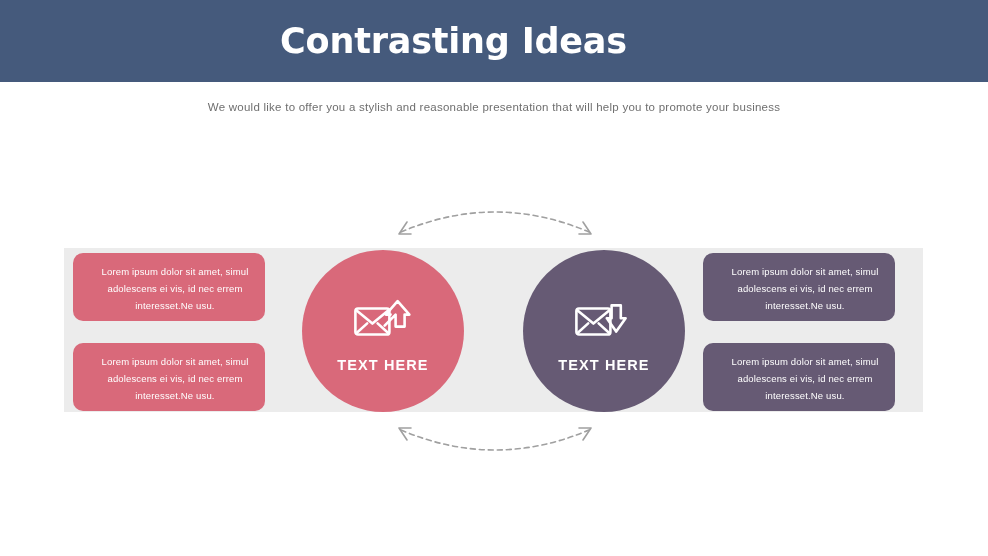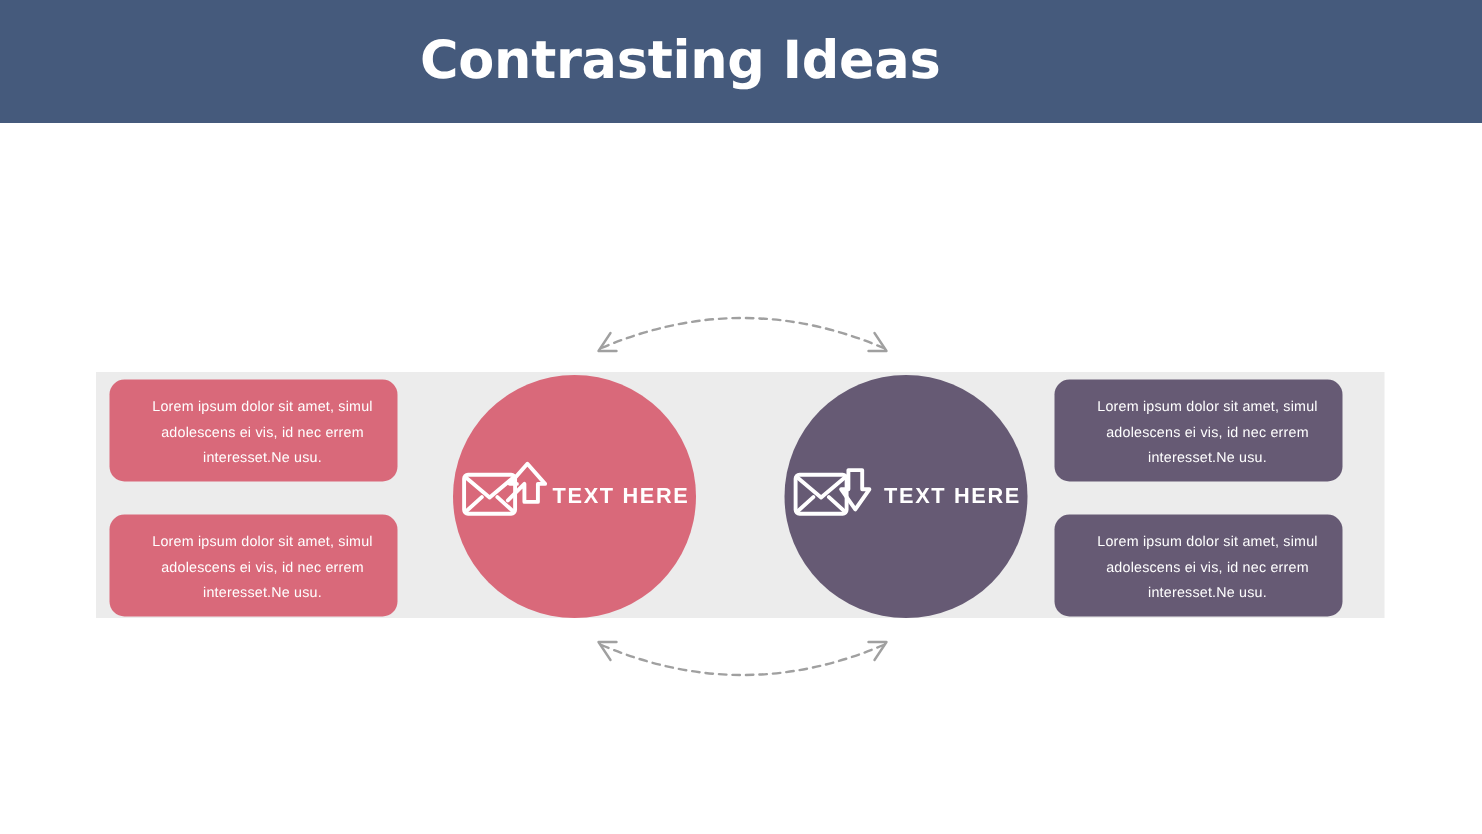--- a/index.html
+++ b/index.html
@@ -94,21 +94,21 @@
   #box-right-top   { left: 703px; top: 253px; }
   #box-right-bottom{ left: 703px; top: 343px; }
 
   
   .circle {
     position: absolute;
     width: 162px;
     height: 162px;
     border-radius: 50%;
     display: flex;
-    flex-direction: row;
+    flex-direction: column;
     align-items: center;
     justify-content: center;
   }
   .circle.pink   { background: #d9697a; }
   .circle.purple { background: #665a74; }
 
   #circle-left  { left: 302px; top: 250px; }
   #circle-right { left: 523px; top: 250px; }
 
   .circle-icon {
@@ -144,20 +144,21 @@
   }
 </style>
 </head>
 <body>
 
 <div id="slide">
 
   <div id="header-band"></div>
   <div id="header-title">Contrasting Ideas</div>
 
+  <div id="subtitle">We would like to offer you a stylish and reasonable presentation that will help you to promote your business</div>
 
   <div id="gray-band"></div>
 
   <svg id="arc-top" viewBox="0 0 220 46" xmlns="http://www.w3.org/2000/svg">
     <path d="M 16 34 Q 110 -6 204 34" fill="none" stroke="#a0a0a0" stroke-width="1.6" stroke-dasharray="5,4" stroke-linecap="round"></path>
     <path d="M 22 24 L 14 36 L 26 36" fill="none" stroke="#a0a0a0" stroke-width="1.6" stroke-linecap="round" stroke-linejoin="round"></path>
     <path d="M 198 24 L 206 36 L 194 36" fill="none" stroke="#a0a0a0" stroke-width="1.6" stroke-linecap="round" stroke-linejoin="round"></path>
   </svg>
 
   <svg id="arc-bottom" viewBox="0 0 220 46" xmlns="http://www.w3.org/2000/svg">

